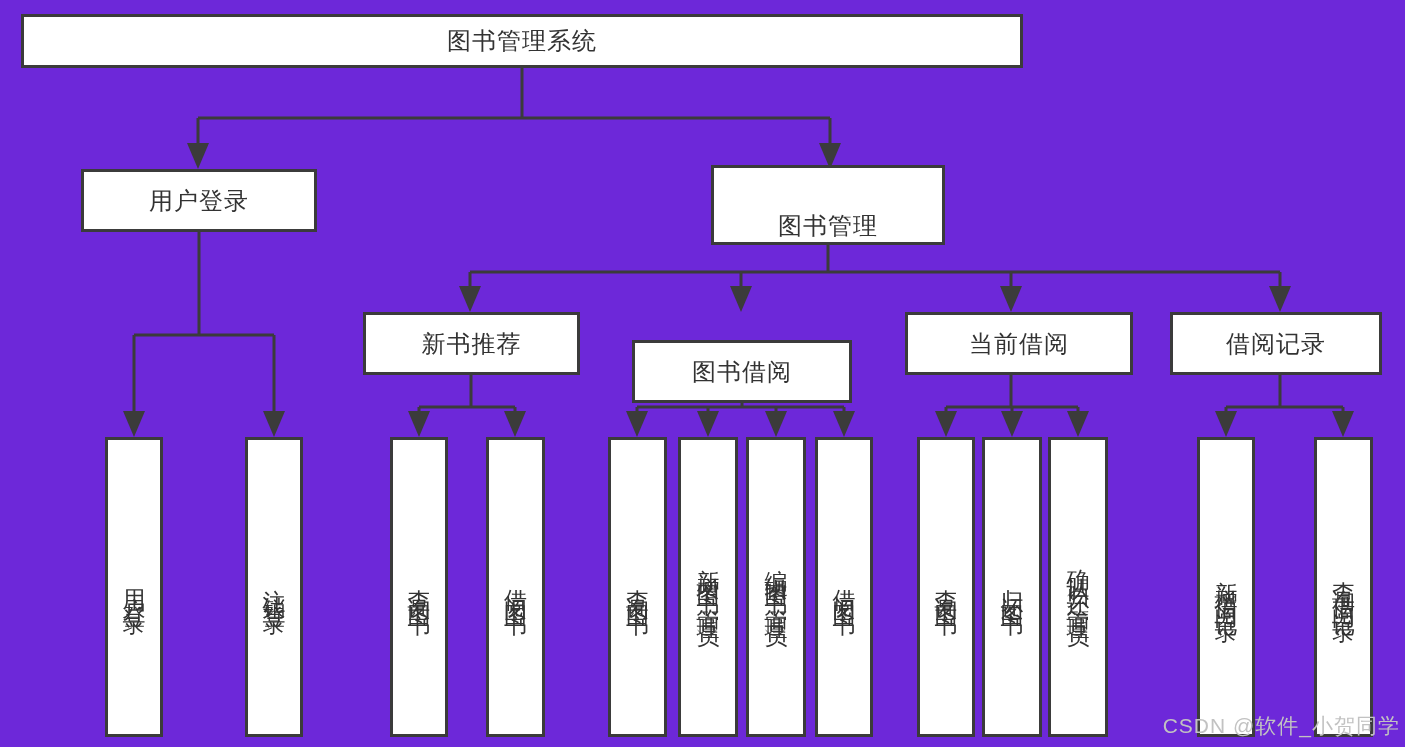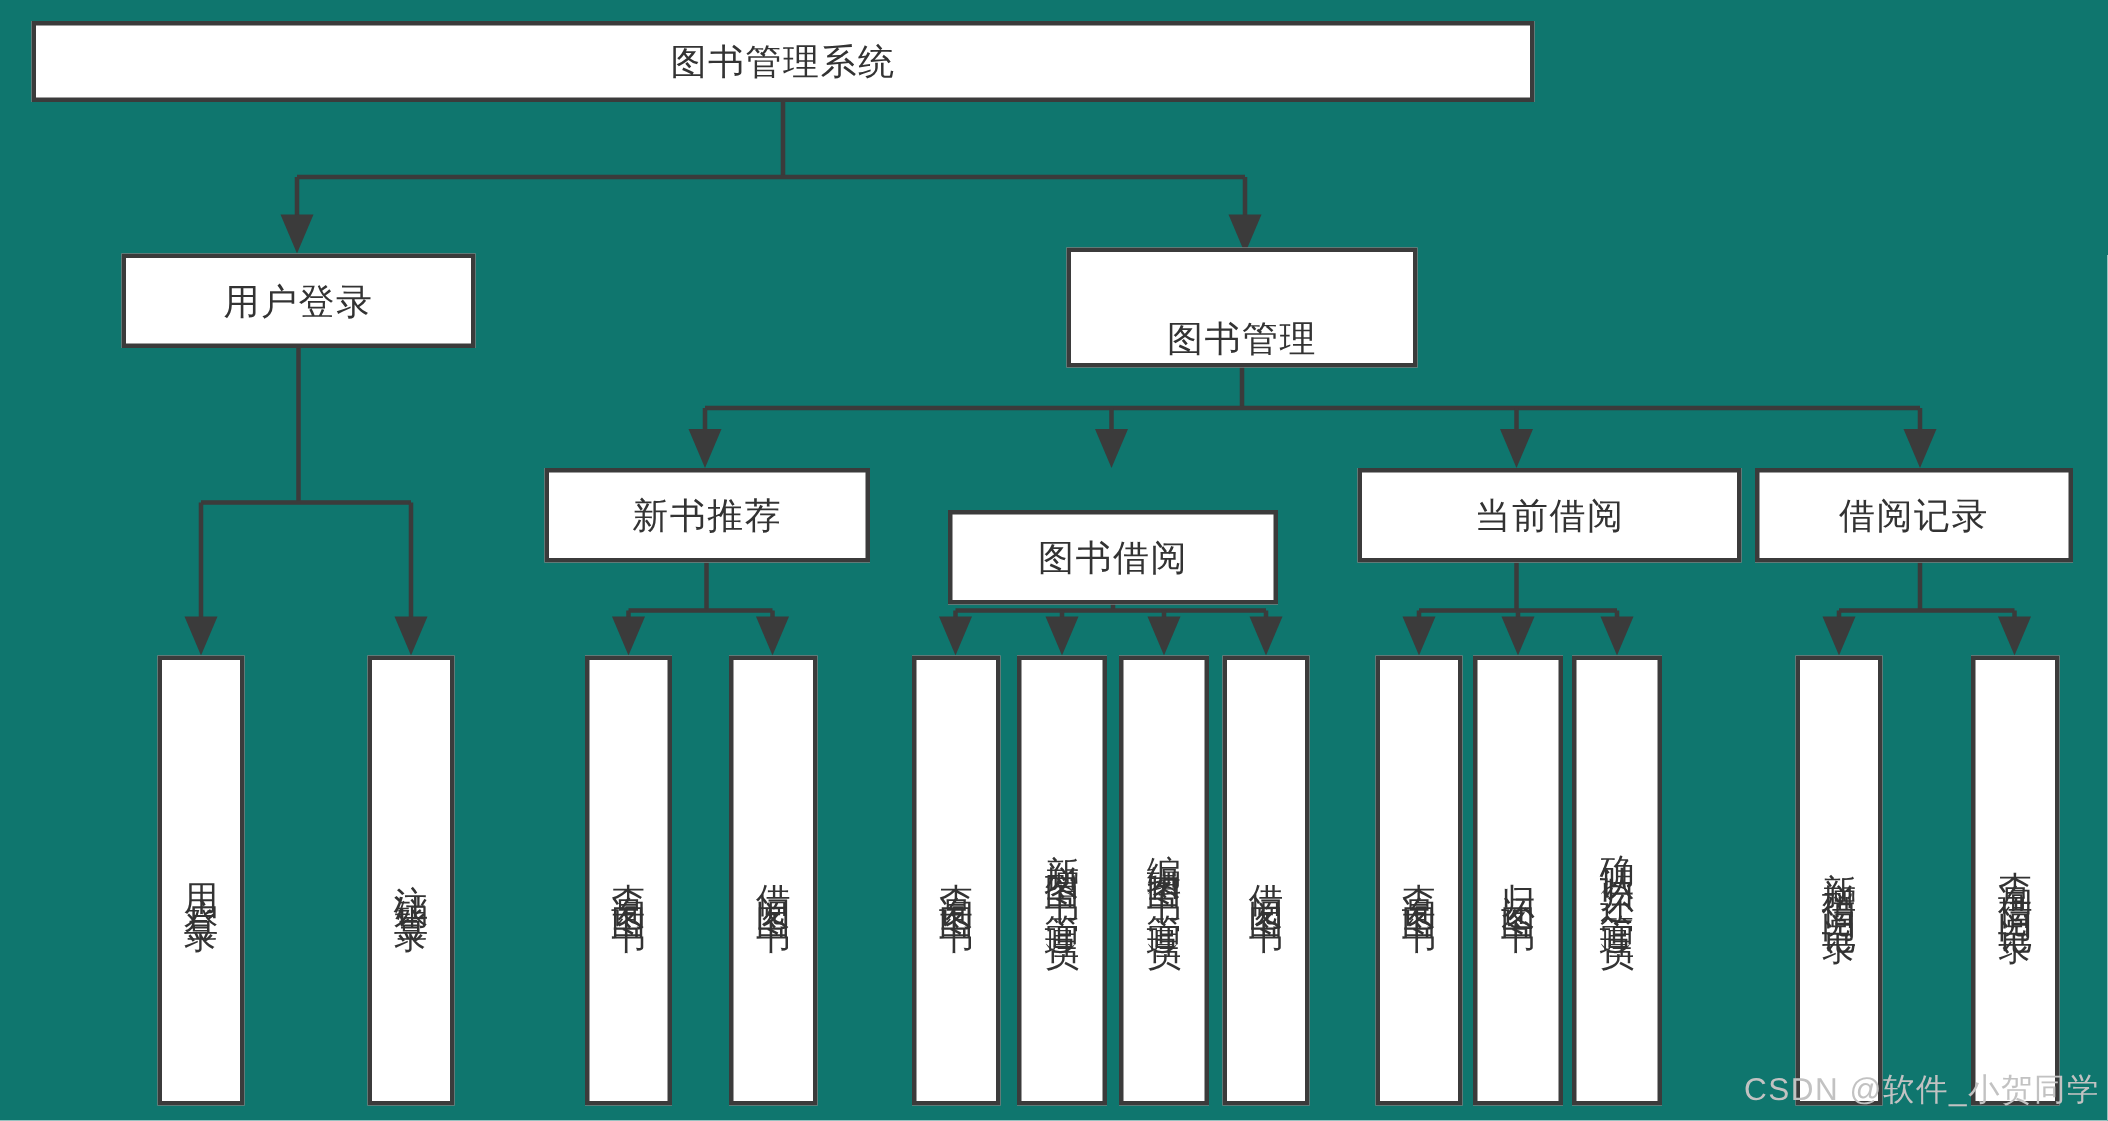--- a/index.html
+++ b/index.html
@@ -1,20 +1,20 @@
 <!DOCTYPE html>
 <html><head>
 <meta charset="utf-8">
 <style>
   html, body { margin: 0; padding: 0; background: #ffffff; }
   .stage {
     position: relative;
     width: 1405px;
     height: 747px;
-    background: #0f766e;
+    background: #6d28d9;
     overflow: hidden;
     font-family: "Liberation Sans", sans-serif;
   }
   .connectors {
     position: absolute;
     left: 0; top: 0;
     width: 1405px; height: 747px;
   }
   .connectors line { stroke: #3b3b3b; stroke-width: 3; }
   .connectors polygon { fill: #3b3b3b; }
@@ -124,21 +124,21 @@
   <div class="node node-h" style="left:711px; top:165px; width:234px; height:80px;align-items:flex-end;">
     <span>图书管理</span>
   </div>
 
   <div class="node node-h" style="left:363px; top:312px; width:217px; height:63px;">
     <span>新书推荐</span>
   </div>
   <div class="node node-h" style="left:632px; top:312px; width:220px; height:63px;margin-top:28px;">
     <span>图书借阅</span>
   </div>
-  <div class="node node-h" style="left:905px; top:312px; width:256px; height:63px;">
+  <div class="node node-h" style="left:905px; top:312px; width:228px; height:63px;">
     <span>当前借阅</span>
   </div>
   <div class="node node-h" style="left:1170px; top:312px; width:212px; height:63px;">
     <span>借阅记录</span>
   </div>
 
   <div class="node node-v" style="left:105px; top:437px; width:58px; height:300px;">
     <span class="vtext">用户登录</span>
   </div>
   <div class="node node-v" style="left:245px; top:437px; width:58px; height:300px;">

